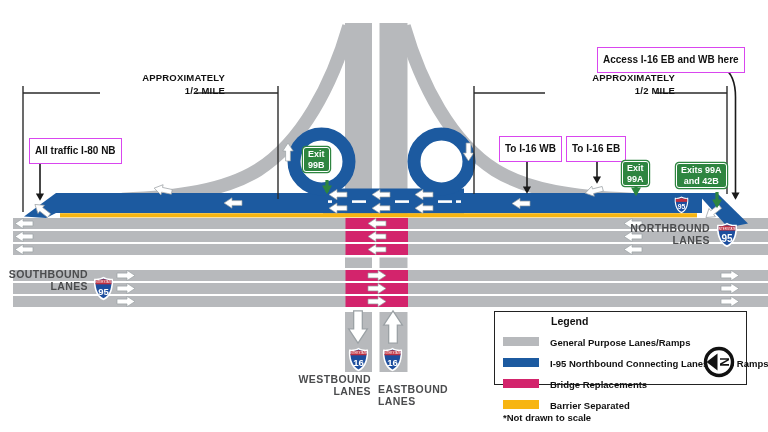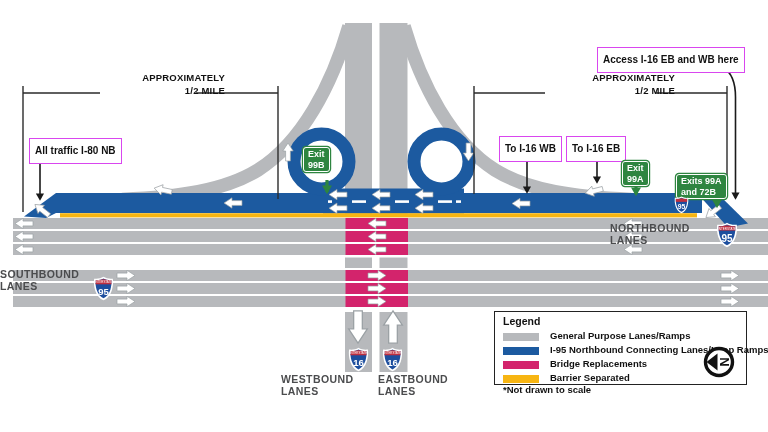--- a/index.html
+++ b/index.html
@@ -5,28 +5,28 @@
   html,body{margin:0;padding:0;background:#fff;}
   .stage{position:relative;width:768px;height:432px;background:#ffffff;overflow:hidden;
          font-family:"Liberation Sans",sans-serif;}
   .ab{position:absolute;}
   svg{display:block;}
   .boxlbl{border:1px solid #d946ef;background:#fff;color:#111;font-weight:bold;
           font-size:10px;line-height:12px;padding:6px 5px;white-space:nowrap;}
   .bracket-text{font-weight:bold;font-size:9.5px;line-height:11px;color:#111;
                 text-align:right;letter-spacing:.2px;white-space:nowrap;}
   .gsign{background:#2e8540;color:#fff;font-weight:bold;font-size:9px;line-height:10.5px;
-         border:1.5px solid #fff;border-radius:3px;
+         text-align:center;border:1.5px solid #fff;border-radius:3px;
          box-shadow:0 0 0 1.2px #2e8540;padding:1px 4px;white-space:nowrap;}
   .lane-lbl{font-weight:bold;font-size:10.5px;line-height:11.5px;color:#4b4c4e;
             letter-spacing:.4px;white-space:nowrap;}
-  .t-right{}
+  .t-right{text-align:right;}
   .legend{border:1.8px solid #222;background:#fff;padding:3px 8px 2px 8px;box-sizing:border-box;}
-  .legend-title{font-size:10.5px;font-weight:bold;color:#111;}
-  .legend-row{display:flex;align-items:flex-end;margin-top:3px;}
+  .legend-title{font-size:10.5px;font-weight:bold;color:#111;margin-left:48px;}
+  .legend-row{display:flex;align-items:flex-start;margin-top:10px;}
   .sw{width:36px;height:8.5px;margin-right:11px;flex:none;}
   .sw-gray{background:#b7b9bc;}
   .sw-blue{background:#1c5aa0;}
   .sw-yellow{background:#f7b512;}
   .sw-pink{background:#d3246c;}
   .legend-lbl{font-size:9.5px;font-weight:bold;color:#111;white-space:nowrap;}
   .legend-note{font-size:9.5px;font-weight:bold;color:#111;margin-top:1px;}
   .shield-num{font-weight:bold;fill:#fff;font-family:"Liberation Sans",sans-serif;}
   .shield-top{fill:#fff;font-family:"Liberation Sans",sans-serif;}
 </style>
@@ -195,38 +195,38 @@
   <div class="ab boxlbl" style="left:566px;top:136px">To I-16 EB</div>
 
   <div class="ab gsign" style="left:303px;top:147px">
     <div>Exit</div>
     <div>99B</div>
   </div>
   <div class="ab gsign" style="left:622px;top:161px">
     <div>Exit</div>
     <div>99A</div>
   </div>
-  <div class="ab gsign" style="left:676px;top:174px">
+  <div class="ab gsign" style="left:676px;top:163px">
     <div>Exits 99A</div>
-    <div>and 72B</div>
+    <div>and 42B</div>
   </div>
 
   <div class="ab lane-lbl t-right" style="left:610px;top:223px;width:100px">
     <div>NORTHBOUND</div>
     <div>LANES</div>
   </div>
   <div class="ab lane-lbl t-right" style="left:0px;top:269px;width:88px">
     <div>SOUTHBOUND</div>
     <div>LANES</div>
   </div>
   <div class="ab lane-lbl t-right" style="left:281px;top:374px;width:90px">
     <div>WESTBOUND</div>
     <div>LANES</div>
   </div>
-  <div class="ab lane-lbl" style="left:378px;top:374px;width:90px">
+  <div class="ab lane-lbl" style="left:378px;top:384px;width:90px">
     <div>EASTBOUND</div>
     <div>LANES</div>
   </div>
 
   <svg class="ab" style="left:716px;top:222px" width="22" height="26" viewBox="0 0 22 26">
     <use href="#sh-out" fill="#ffffff"></use>
       <use href="#sh-in" fill="#1d4e9e"></use>
     <g clip-path="url(#sh-clip)">
         <rect x="0" y="3.4" width="22" height="5.2" fill="#bf2f3f"></rect>
       </g>

